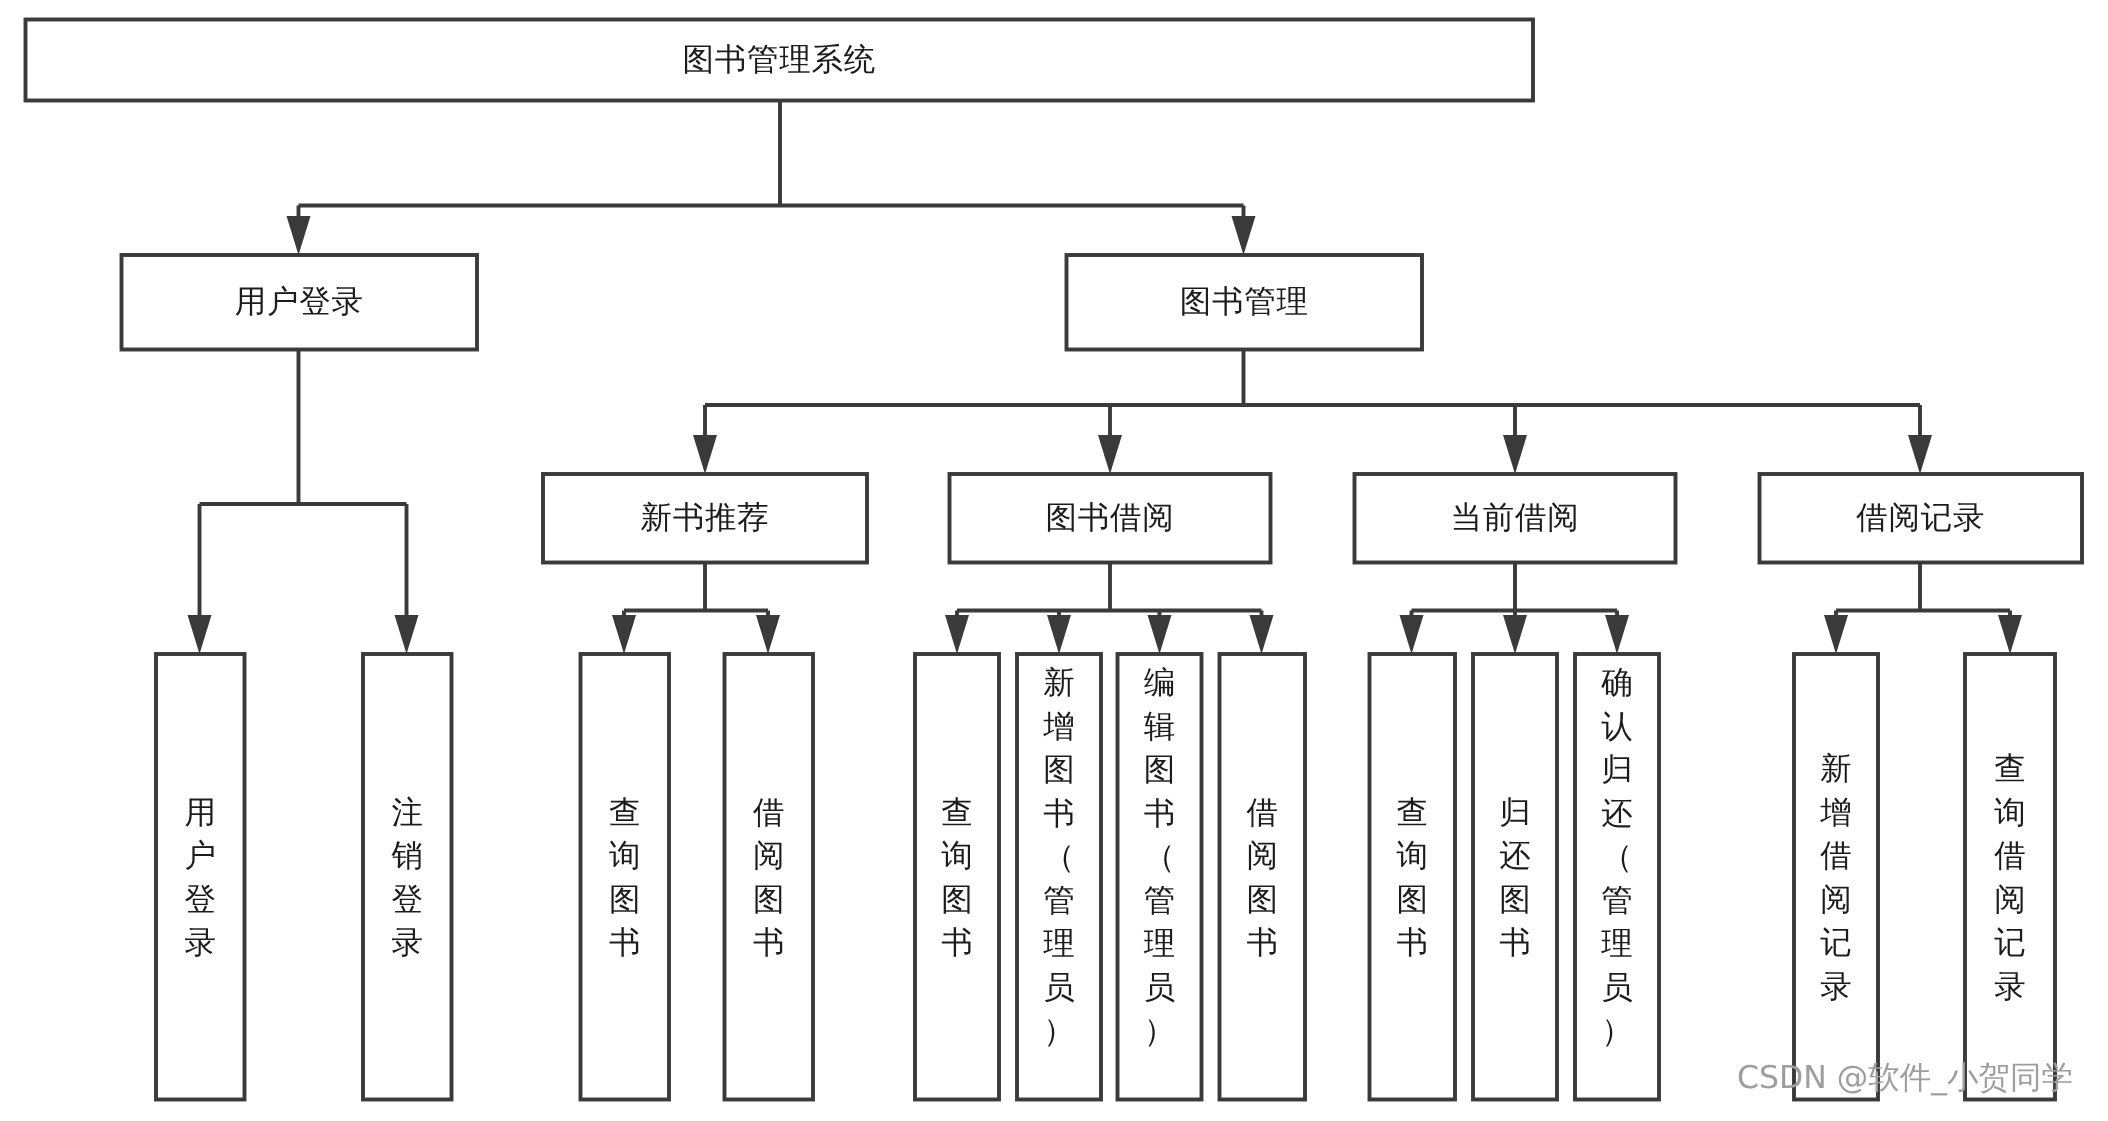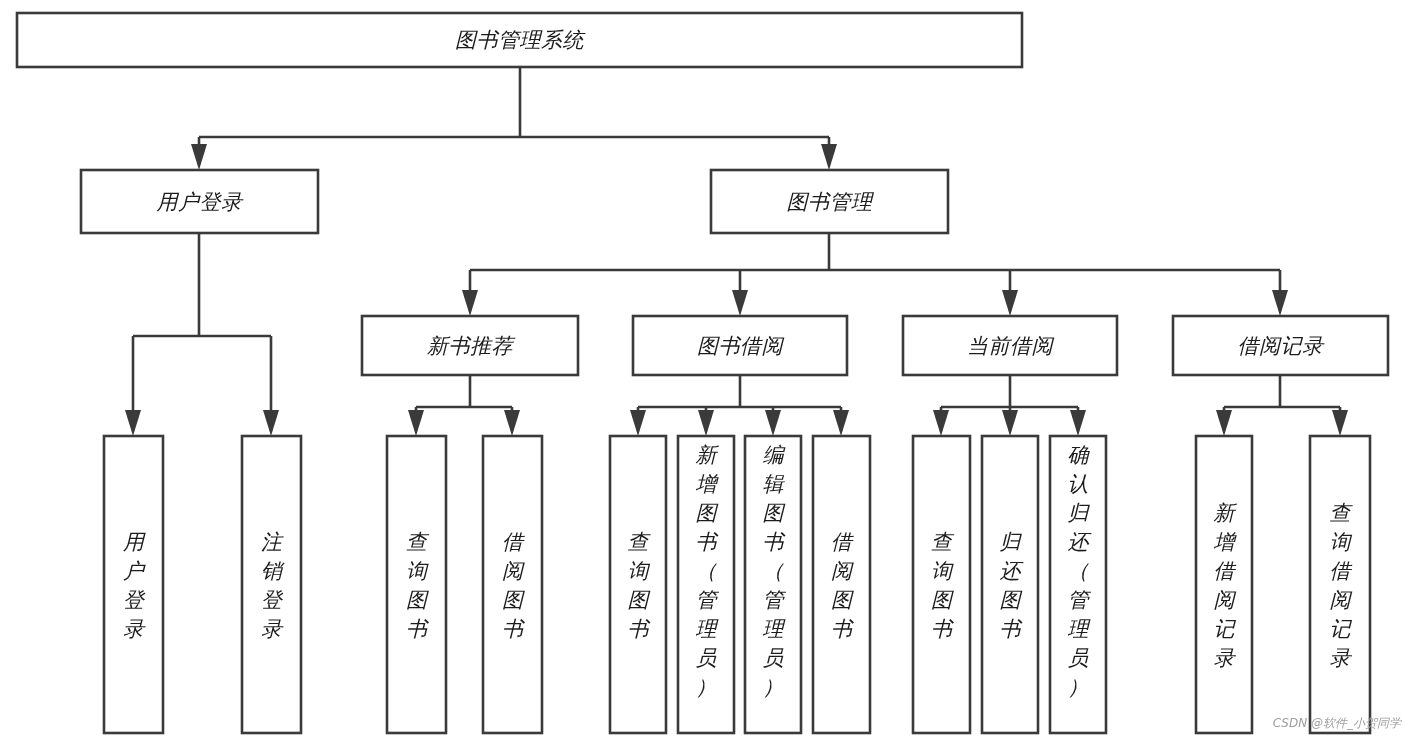--- a/index.html
+++ b/index.html
@@ -10,21 +10,20 @@
   }
   body {
     font-family: "Liberation Sans", "DejaVu Sans", sans-serif;
   }
   #diagram-root {
     position: relative;
     width: 1405px;
     height: 736px;
     background: #ffffff;
     overflow: hidden;
-    font-style: italic;
   }
   svg.diagram-canvas {
     position: absolute;
     top: 0;
     left: 0;
     width: 1405px;
     height: 747px;
     display: block;
   }
   .node-box {
@@ -52,24 +51,24 @@
   }
   .node-label-vertical {
     fill: #1c1c1c;
     font-family: "DejaVu Sans", "Liberation Sans", sans-serif;
     font-size: 21px;
     text-anchor: middle;
     letter-spacing: 0px;
   }
   .watermark-text {
     position: absolute;
-    right: 4px;
+    right: 23px;
     bottom: 4px;
     font-family: "DejaVu Sans", "Liberation Sans", sans-serif;
-    font-size: 12px;
+    font-size: 21px;
     color: #9e9e9e;
     white-space: nowrap;
     pointer-events: none;
     user-select: none;
   }
 </style>
 </head>
 <body>
 
 <div id="diagram-root">

